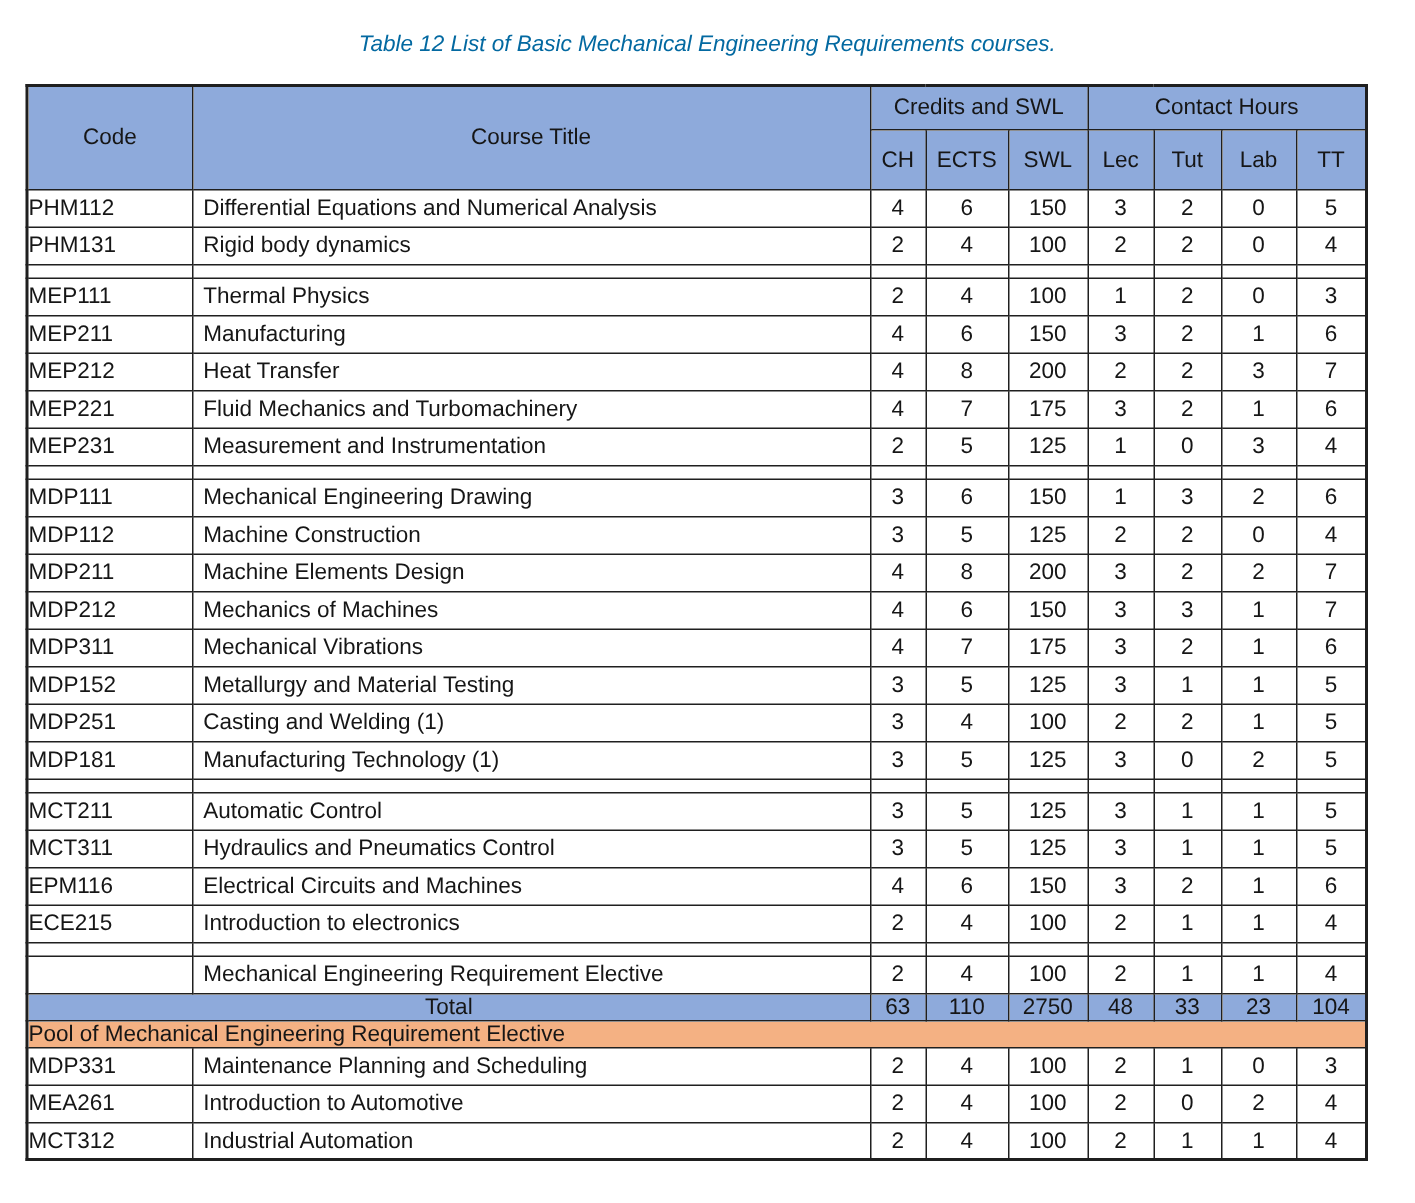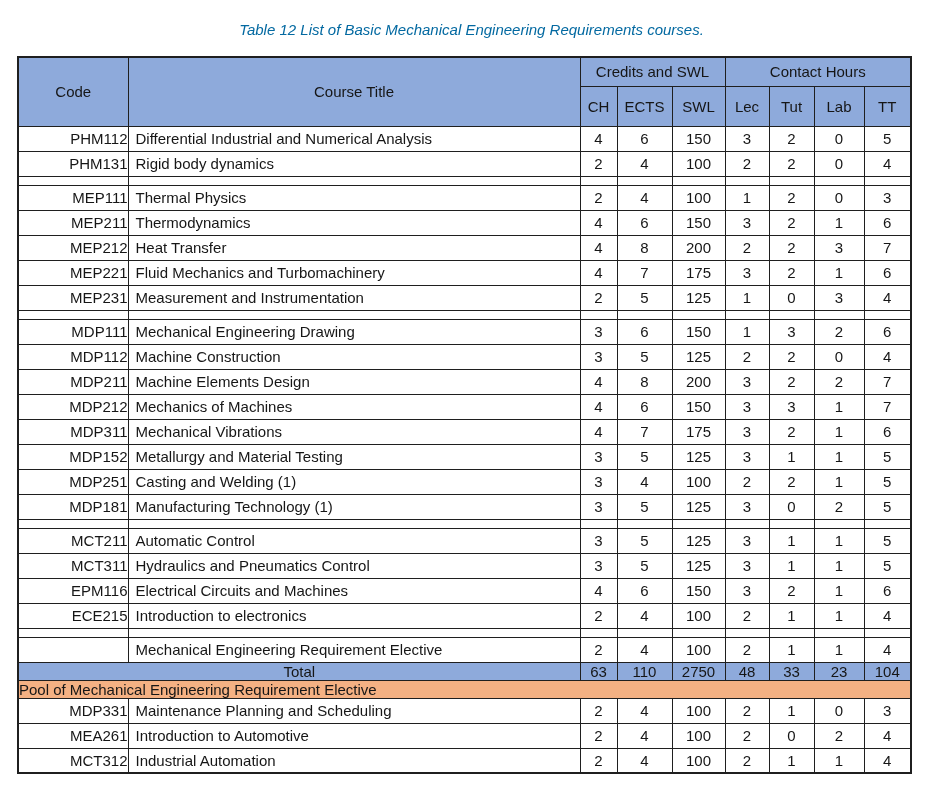--- a/index.html
+++ b/index.html
@@ -28,21 +28,21 @@
     overflow:hidden;white-space:nowrap;
     padding:0;font-size:15px;color:var(--c-text);
   }
   .hdr-group-row th,.hdr-sub-row th{
     background:var(--c-blue);font-weight:normal;text-align:center;
     font-size:15.5px;color:#0f1a2e;
   }
   .hdr-group-row th{height:29px;}
   .hdr-sub-row th{height:40px;}
   .course-row td{height:25px;}
-  .code-cell{text-align:right;}
+  .code-cell{text-align:left;}
   .title-cell{text-align:left;padding-left:7px !important;}
   .num{text-align:center;}
   .spacer-row td{height:9px;padding:0;}
   .total-row td{
     background:var(--c-blue);height:14px;text-align:center;
     font-size:15.5px;color:#0f1a2e;
   }
   .pool-row td{
     background:var(--c-orange);height:15px;text-align:left;
     padding-left:5px;font-size:15.5px;color:#1a120a;
@@ -79,21 +79,21 @@
       <th>Lec</th>
       <th>Tut</th>
       <th>Lab</th>
       <th>TT</th>
     </tr>
   </thead>
 
   <tbody>
       <tr class="course-row">
         <td class="code-cell">PHM112</td>
-        <td class="title-cell">Differential Industrial and Numerical Analysis</td>
+        <td class="title-cell">Differential Equations and Numerical Analysis</td>
         <td class="num">4</td>
         <td class="num">6</td>
         <td class="num">150</td>
         <td class="num">3</td>
         <td class="num">2</td>
         <td class="num">0</td>
         <td class="num">5</td>
       </tr>
       <tr class="course-row">
         <td class="code-cell">PHM131</td>
@@ -123,21 +123,21 @@
         <td class="num">2</td>
         <td class="num">4</td>
         <td class="num">100</td>
         <td class="num">1</td>
         <td class="num">2</td>
         <td class="num">0</td>
         <td class="num">3</td>
       </tr>
       <tr class="course-row">
         <td class="code-cell">MEP211</td>
-        <td class="title-cell">Thermodynamics</td>
+        <td class="title-cell">Manufacturing</td>
         <td class="num">4</td>
         <td class="num">6</td>
         <td class="num">150</td>
         <td class="num">3</td>
         <td class="num">2</td>
         <td class="num">1</td>
         <td class="num">6</td>
       </tr>
       <tr class="course-row">
         <td class="code-cell">MEP212</td>

